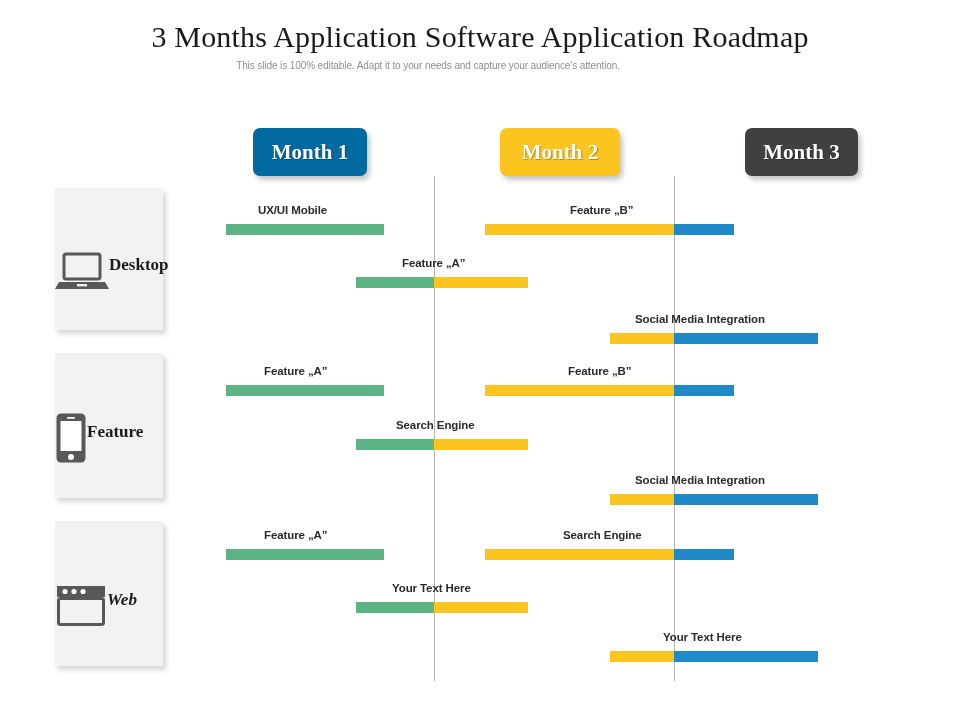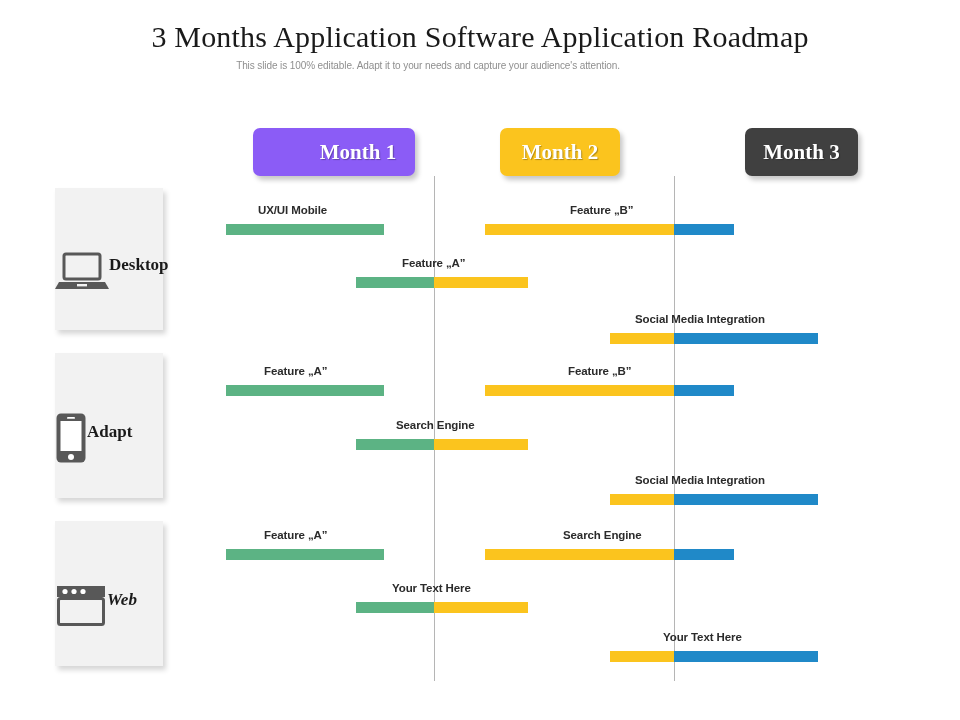--- a/index.html
+++ b/index.html
@@ -48,21 +48,21 @@
     display: flex;
     align-items: center;
     justify-content: center;
     font-family: "Liberation Serif", serif;
     font-size: 21px;
     font-weight: 700;
     color: #ffffff;
     text-shadow: 1px 1px 1px rgba(0,0,0,0.30);
     box-shadow: 3px 4px 5px rgba(0,0,0,0.22);
   }
-  #month-badge-1 { left: 253px; top: 128px; width: 114px; background: #8b5cf6; padding-left: 48px; }
+  #month-badge-1 { left: 253px; top: 128px; width: 114px; background: #0369a1; }
   #month-badge-2 { left: 500px; top: 128px; width: 120px; background: #FBC41E; }
   #month-badge-3 { left: 745px; top: 128px; width: 113px; background: #404040; }
 
   
   .divider-line {
     position: absolute;
     top: 176px;
     width: 1px;
     height: 505px;
     background: #b5b5b5;
@@ -151,21 +151,21 @@
 
 <div class="category-card" id="category-card-mobile">
   <div class="category-icon">
     <svg width="32" height="52" viewBox="0 0 32 52" aria-hidden="true">
       <rect x="1.5" y="1.5" width="29" height="49" rx="4.5" fill="#585858"></rect>
       <rect x="5.5" y="9" width="21" height="30" fill="#ffffff"></rect>
       <rect x="12" y="5" width="8" height="1.8" rx="0.9" fill="#ffffff"></rect>
       <circle cx="16" cy="45" r="3" fill="#ffffff"></circle>
     </svg>
   </div>
-  <div class="category-label">Adapt</div>
+  <div class="category-label">Feature</div>
 </div>
 
 <div class="category-card" id="category-card-web">
   <div class="category-icon">
     <svg width="52" height="44" viewBox="0 0 52 44" aria-hidden="true">
       <rect x="2" y="2" width="48" height="11" fill="#585858"></rect>
       <circle cx="10" cy="7.5" r="2.6" fill="#ffffff"></circle>
       <circle cx="19" cy="7.5" r="2.6" fill="#ffffff"></circle>
       <circle cx="28" cy="7.5" r="2.6" fill="#ffffff"></circle>
       <rect x="3.5" y="14.5" width="45" height="26" rx="2" fill="none" stroke="#585858" stroke-width="3"></rect>

